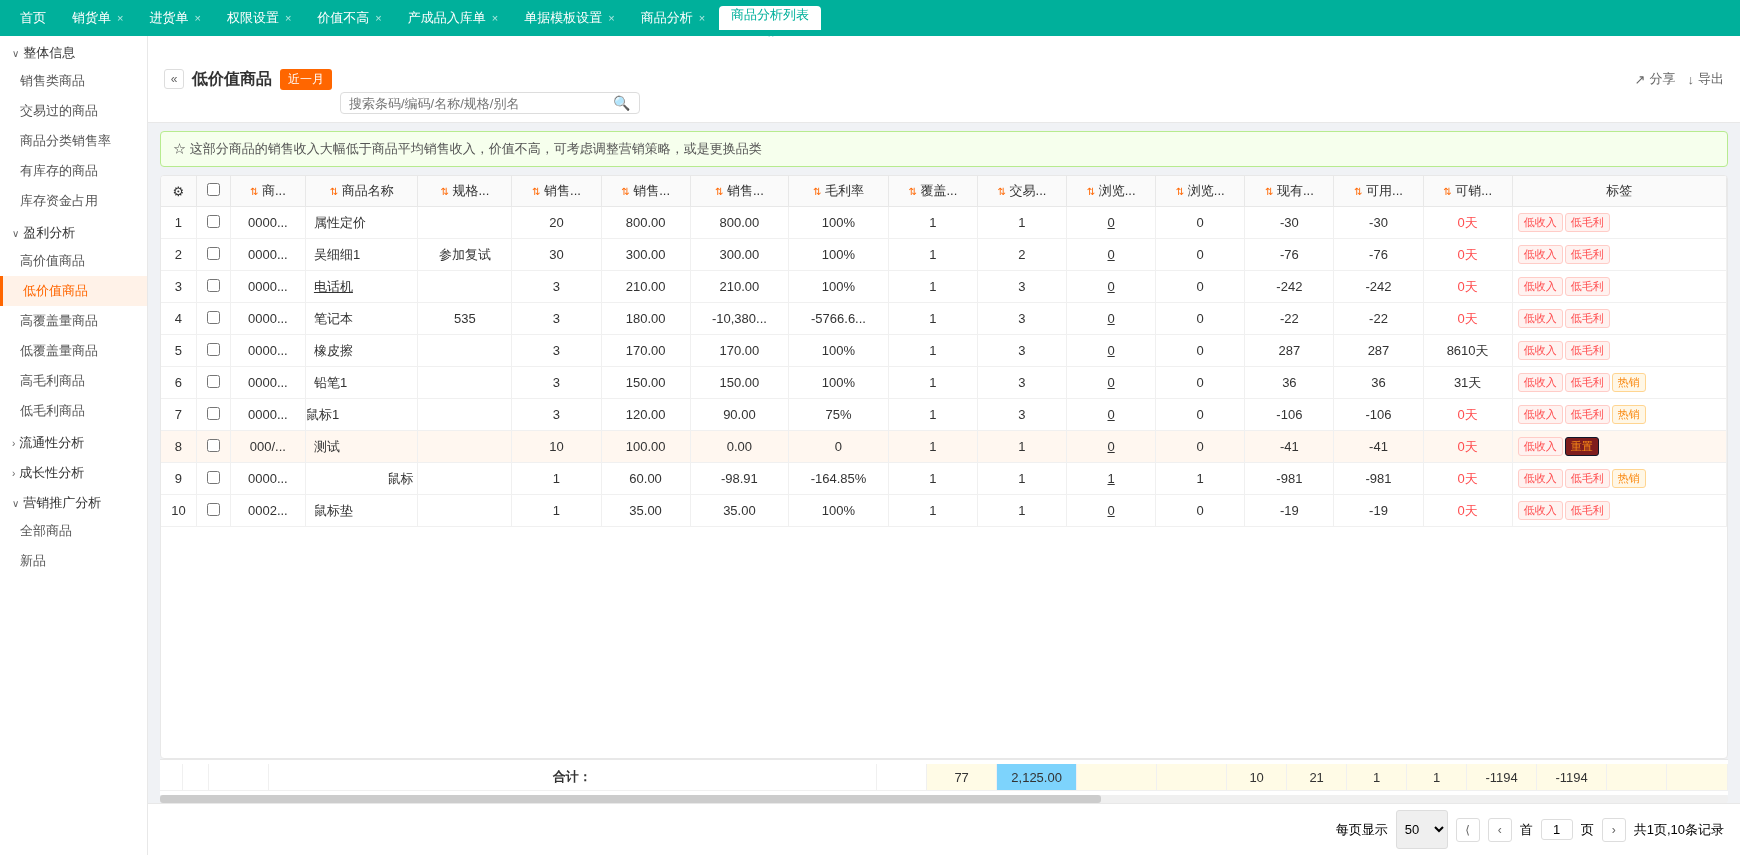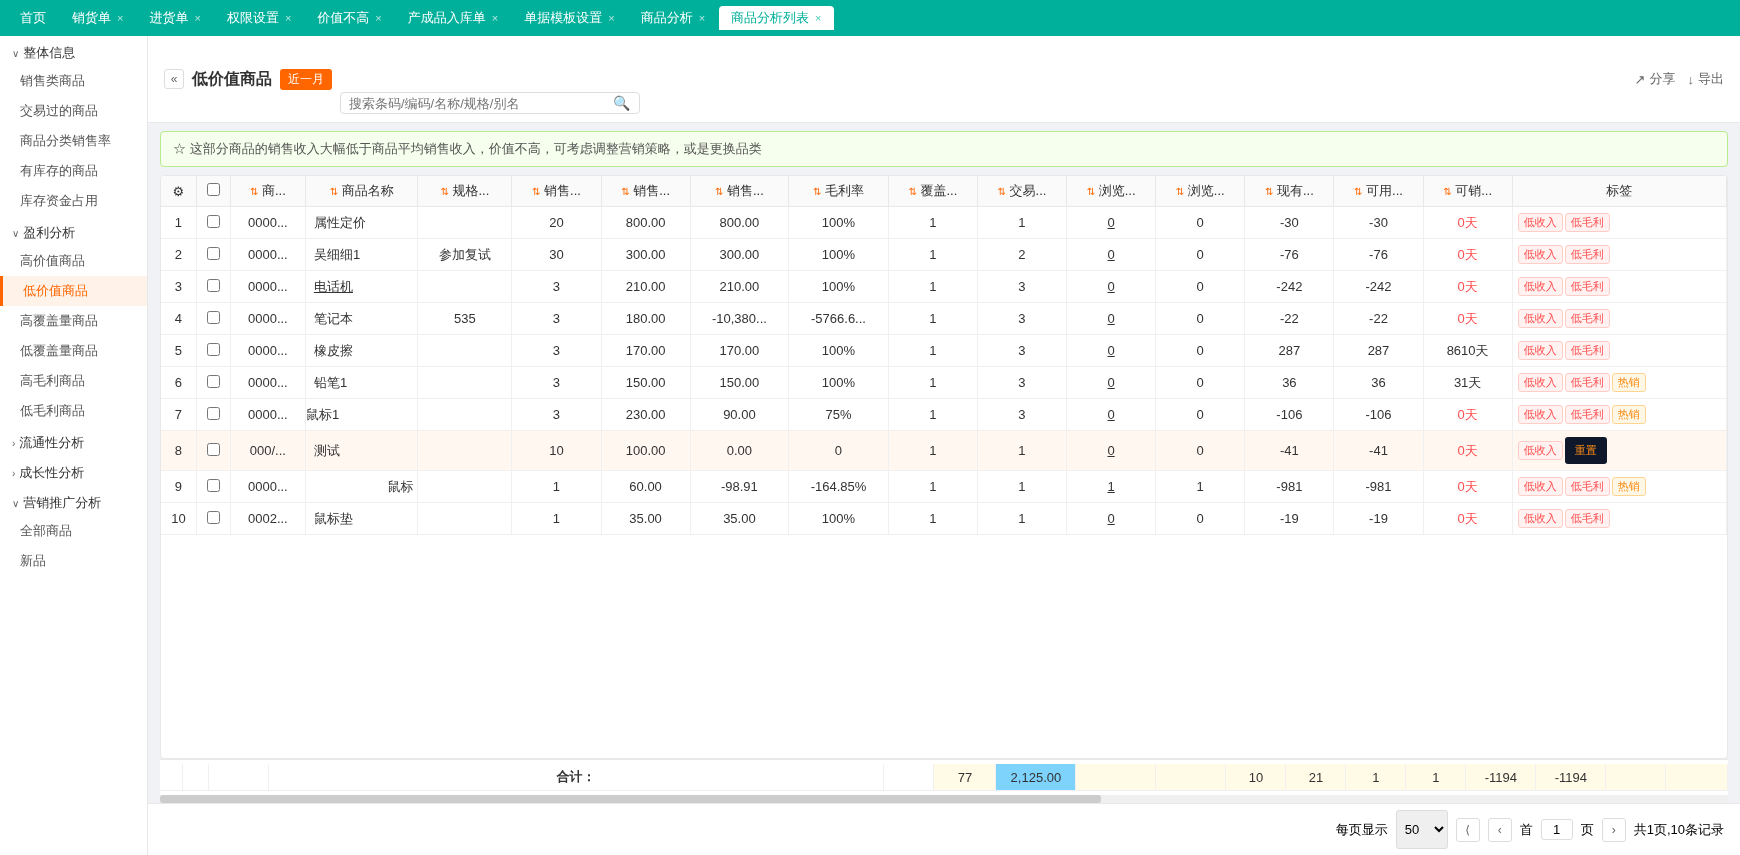--- a/index.html
+++ b/index.html
@@ -19,21 +19,21 @@
       height: 24px;
       padding: 0 12px;
       display: flex;
       align-items: center;
       color: #fff;
       cursor: pointer;
       white-space: nowrap;
       font-size: 13px;
       gap: 4px;
     }
-    .nav-tab.active { background: #fff; color: #00b09b; border-radius: 4px 4px 0 0; }
+    .nav-tab.active { background: #fff; color: #00b09b; border-radius: 4px 4px 0 0; flex-direction: column; }
     .nav-tab .close-x { font-size: 11px; margin-left: 2px; opacity: 0.7; }
     
     
     .main-layout {
       display: flex;
       height: calc(855px - 36px);
     }
     
     
     .sidebar {
@@ -178,21 +178,21 @@
     .tag-badge {
       display: inline-block;
       padding: 1px 5px;
       border-radius: 3px;
       font-size: 11px;
       margin: 1px;
     }
     .tag-low-income { color: #ff4d4f; border: 1px solid #ffccc7; background: #fff2f0; }
     .tag-low-profit { color: #ff4d4f; border: 1px solid #ffccc7; background: #fff2f0; }
     .tag-hot { color: #fa8c16; border: 1px solid #ffd591; background: #fff7e6; }
-    .tag-orange { color: #fa8c16; border: 5px solid #0f172a; background: #0f172a; }
+    .tag-orange { color: #fa8c16; border: 1px solid #0f172a; background: #7f1d1d; }
     .days-zero { color: #ff4d4f; }
     .days-positive { color: #333; }
     .underline { text-decoration: underline; cursor: pointer; }
     
     
     .pagination-bar {
       background: #fff;
       border-top: 1px solid #e8e8e8;
       padding: 6px 16px;
       display: flex;
@@ -476,21 +476,21 @@
       <td><span class="days-positive">31天</span></td>
       <td style="text-align:left;"><span class="tag-badge tag-low-income">低收入</span><span class="tag-badge tag-low-profit">低毛利</span><span class="tag-badge tag-hot">热销</span></td>
     </tr>
               <tr>
       <td>7</td>
       <td><input type="checkbox" style=""></td>
       <td>0000...</td>
       <td style="text-align:left; padding-left:0;">鼠标1</td>
       <td></td>
       <td>3</td>
-      <td>230.00</td>
+      <td>120.00</td>
       <td>90.00</td>
       <td>75%</td>
       <td>1</td>
       <td>3</td>
       <td><span class="underline">0</span></td>
       <td>0</td>
       <td>-106</td>
       <td>-106</td>
       <td><span class="days-zero">0天</span></td>
       <td style="text-align:left;"><span class="tag-badge tag-low-income">低收入</span><span class="tag-badge tag-low-profit">低毛利</span><span class="tag-badge tag-hot">热销</span></td>
@@ -558,21 +558,21 @@
 
       <div style="background:#fff; border-top:1px solid #e8e8e8; padding:4px 0; margin:0 12px; flex-shrink:0;">
         <table style="width:100%; border-collapse:collapse; font-size:12px;">
           <tbody>
             <tr>
               <td style="width:22px; text-align:center; border-right:1px solid #f0f0f0;"></td>
               <td style="width:26px; border-right:1px solid #f0f0f0;"></td>
               <td style="width:60px; border-right:1px solid #f0f0f0;"></td>
               <td style="min-width:90px; border-right:1px solid #f0f0f0; padding:4px 8px; font-weight:600;">合计：</td>
               <td style="width:50px; border-right:1px solid #f0f0f0;"></td>
-              <td style="width:62px; text-align:center; border-right:1px solid #f0f0f0; background:#fffbe6; padding:4px;">77</td>
+              <td style="width:70px; text-align:center; border-right:1px solid #f0f0f0; background:#fffbe6; padding:4px;">77</td>
               <td style="width:80px; text-align:center; border-right:1px solid #f0f0f0; background:#7dd3fc; padding:4px;">2,125.00</td>
               <td style="width:80px; border-right:1px solid #f0f0f0; background:#fffbe6;"></td>
               <td style="width:70px; border-right:1px solid #f0f0f0; background:#fffbe6;"></td>
               <td style="width:60px; text-align:center; border-right:1px solid #f0f0f0; background:#fffbe6; padding:4px;">10</td>
               <td style="width:60px; text-align:center; border-right:1px solid #f0f0f0; background:#fffbe6; padding:4px;">21</td>
               <td style="width:60px; text-align:center; border-right:1px solid #f0f0f0; background:#fffbe6; padding:4px;">1</td>
               <td style="width:60px; text-align:center; border-right:1px solid #f0f0f0; background:#fffbe6; padding:4px;">1</td>
               <td style="width:70px; text-align:center; border-right:1px solid #f0f0f0; background:#fffbe6; padding:4px;">-1194</td>
               <td style="width:70px; text-align:center; border-right:1px solid #f0f0f0; background:#fffbe6; padding:4px;">-1194</td>
               <td style="width:60px; background:#fffbe6; border-right:1px solid #f0f0f0;"></td>

